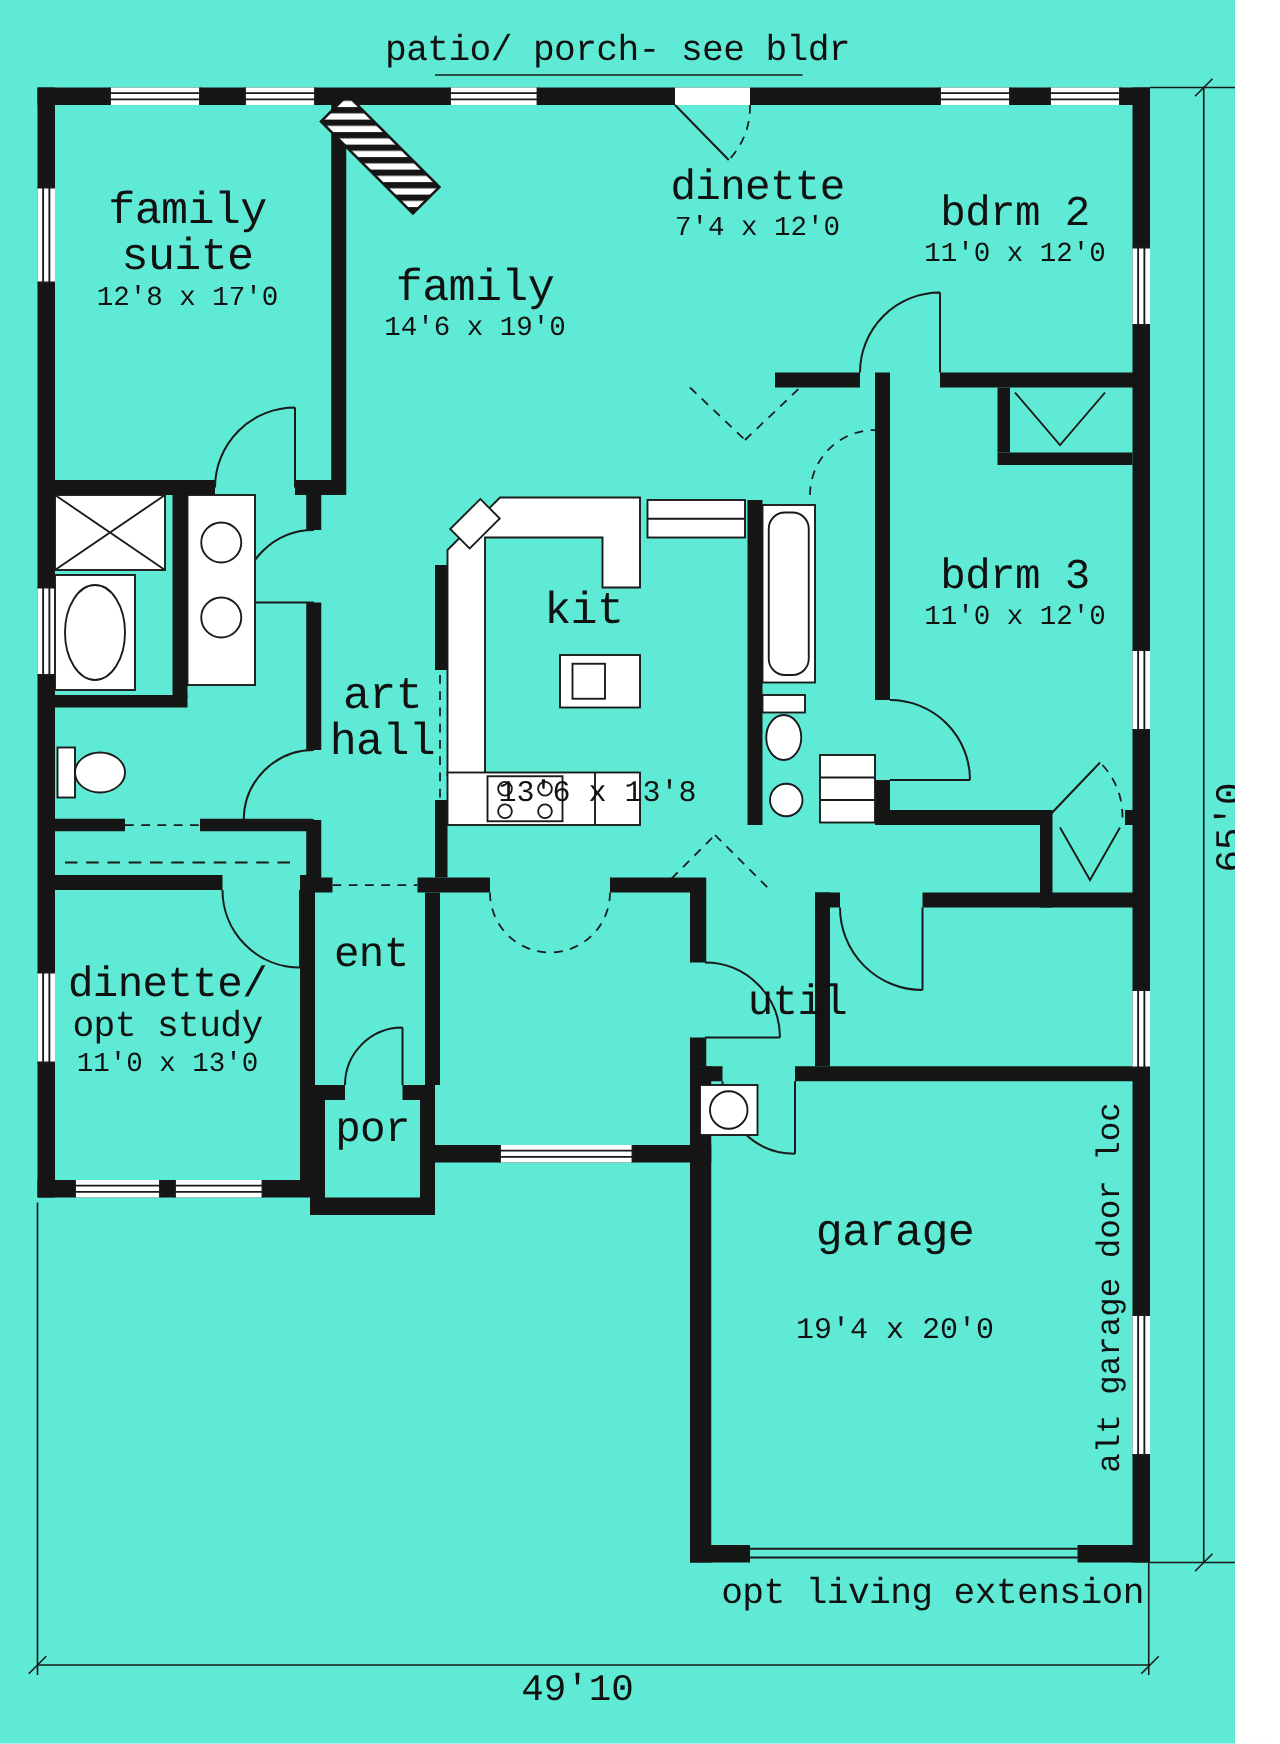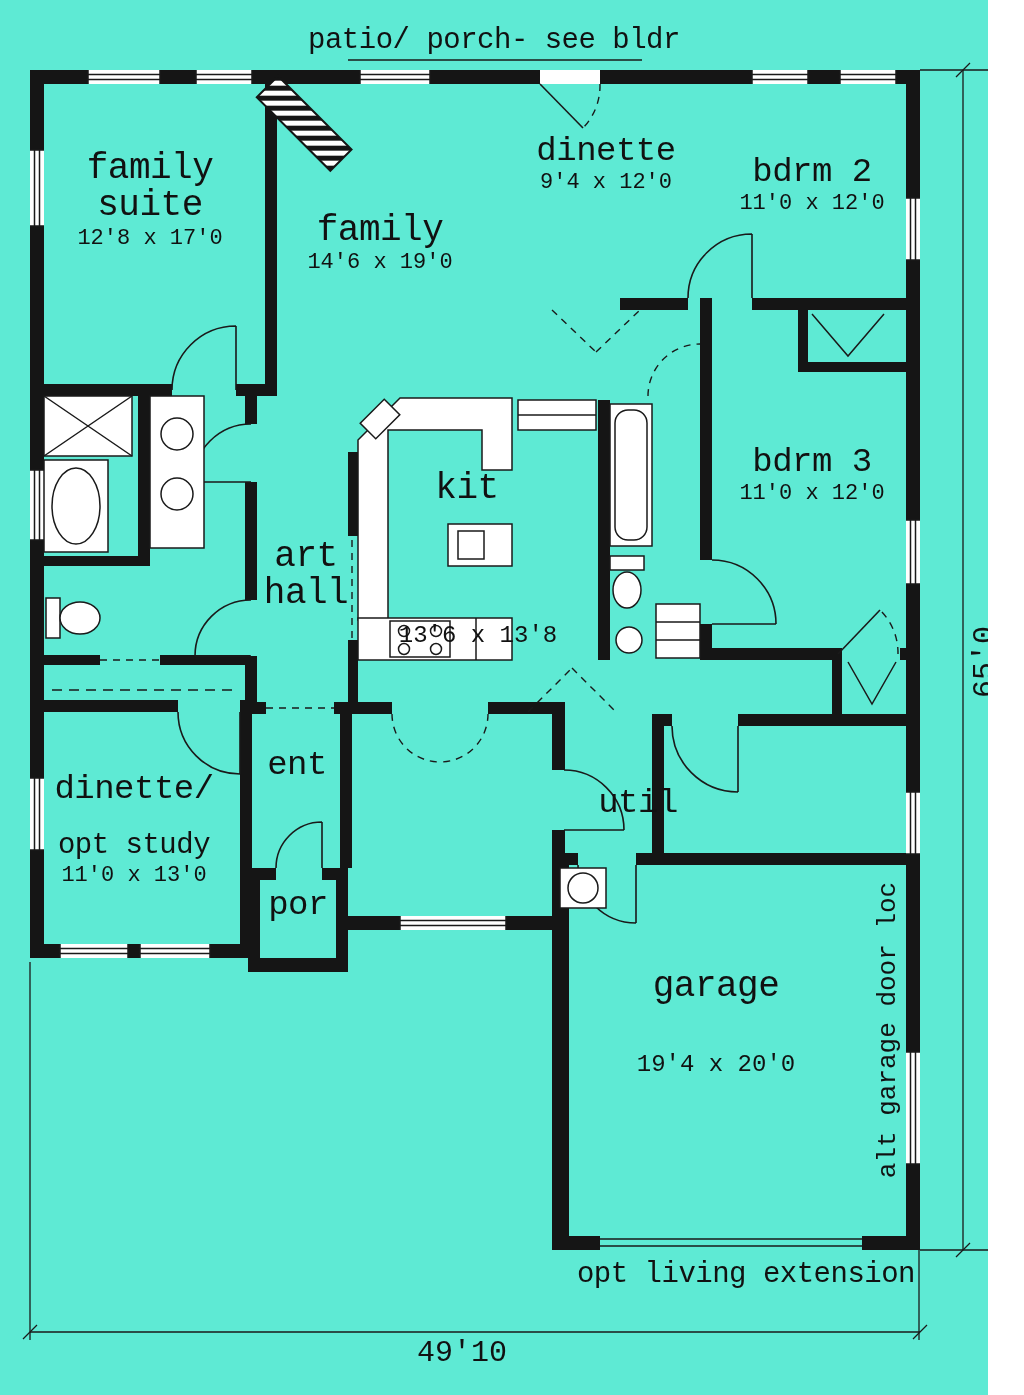--- a/index.html
+++ b/index.html
@@ -5,21 +5,21 @@
   * { box-sizing: border-box; }
   html, body { margin:0; padding:0; background:#ffffff; }
   .plan { position:relative; width:988px; height:1395px; background:#5eead4;
           font-family:Liberation Mono, monospace; color:#111; overflow:hidden; }
   .plan svg { position:absolute; left:0; top:0; }
   .lbl { position:absolute; transform:translateX(-50%); text-align:center;
          line-height:1.04; letter-spacing:-0.5px; white-space:nowrap; color:#111; }
   .rn  { font-size:36px; }
   .rn.md { font-size:34px; }
   .rn.lg { font-size:36px; }
-  .rn.sm { font-size:29px;margin-top:24px; }
+  .rn.sm { font-size:29px; }
   .rd  { font-size:22px; margin-top:3px; letter-spacing:0; }
   .rd.lg { font-size:24px;margin-top:48px; }
   .note { font-size:29px; }
   .dim  { font-size:30px; letter-spacing:0; }
   .vnote { font-size:26px; letter-spacing:0; }
   .rot  { transform:translate(-50%,-50%) rotate(-90deg); }
 </style>
 </head>
 <body>
 
@@ -232,21 +232,21 @@
   <div class="rd">12'8 x 17'0</div>
 </div>
 
 <div class="lbl" style="left:380px;top:212px">
   <div class="rn">family</div>
   <div class="rd">14'6 x 19'0</div>
 </div>
 
 <div class="lbl" style="left:606px;top:134px">
   <div class="rn md">dinette</div>
-  <div class="rd">9'4 x 12'0</div>
+  <div class="rd">7'4 x 12'0</div>
 </div>
 
 <div class="lbl" style="left:812px;top:155px">
   <div class="rn md">bdrm 2</div>
   <div class="rd">11'0 x 12'0</div>
 </div>
 
 <div class="lbl" style="left:812px;top:445px">
   <div class="rn md">bdrm 3</div>
   <div class="rd">11'0 x 12'0</div>

